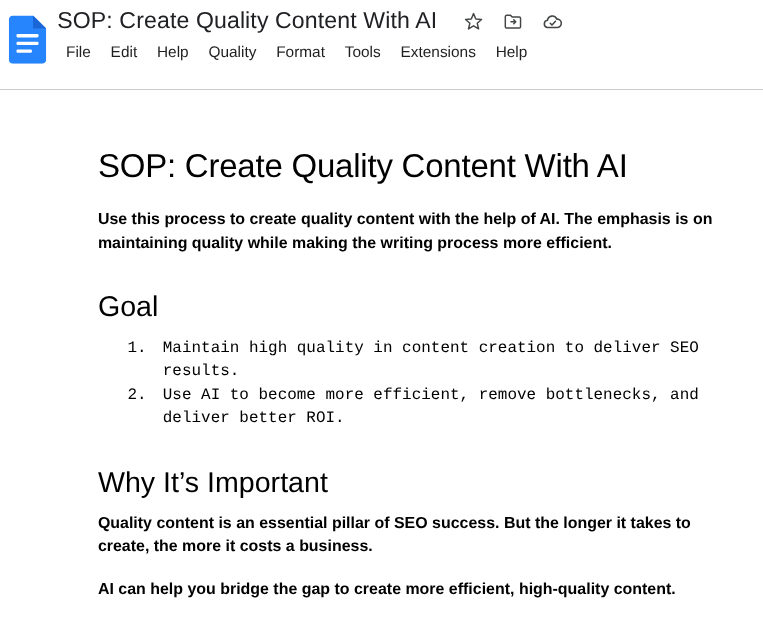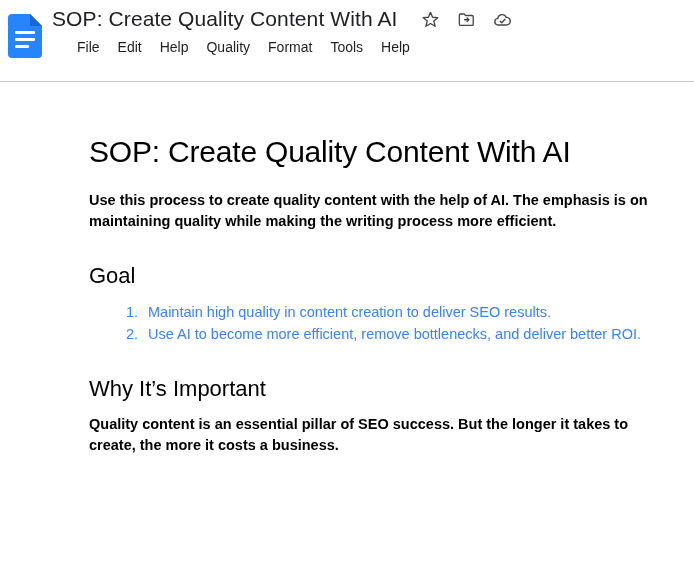--- a/index.html
+++ b/index.html
@@ -64,21 +64,21 @@
     margin-right: 12px;
     display: flex;
     align-items: center;
     justify-content: center;
     cursor: pointer;
   }
   .title-icon svg { display: block; }
 
   .menu-row {
     position: absolute;
-    left: 69px;
+    left: 52px;
     top: 34px;
     display: flex;
     align-items: center;
     height: 26px;
   }
   .menu-item {
     font-size: 14px;
     line-height: 26px;
     color: #1f1f1f;
     padding: 0 8px;
@@ -125,21 +125,21 @@
   .doc-h1 {
     font-size: 30px;
     font-weight: normal;
     line-height: 1.2;
     color: #000000;
     margin: 0 0 20px 0;
     letter-spacing: -0.2px;
   }
 
   .doc-h2 {
-    font-size: 22px;
+    font-size: 26px;
     font-weight: normal;
     line-height: 1.25;
     color: #000000;
     margin: 30px 0 12px 0;
   }
 
   .doc-p {
     font-size: 14.5px;
     line-height: 21px;
     color: #000000;
@@ -149,21 +149,22 @@
 
   .doc-p.gap-after {
     margin-bottom: 18px;
   }
 
   ol.doc-list {
     margin: 2px 0 0 0;
     padding-left: 53px;
     font-size: 14.5px;
     line-height: 21px;
-    color: #3b82f6;
+    color: #000000;
+    font-family: Liberation Mono, monospace;
   }
   ol.doc-list li {
     margin: 0 0 1px 0;
     padding-left: 6px;
   }
 </style>
 </head>
 <body>
 
 <div class="app-header">
@@ -207,20 +208,21 @@
     </span>
   </div>
 
   <div class="menu-row">
     <span class="menu-item">File</span>
     <span class="menu-item">Edit</span>
     <span class="menu-item">Help</span>
     <span class="menu-item">Quality</span>
     <span class="menu-item">Format</span>
     <span class="menu-item">Tools</span>
+    <span class="menu-item">Extensions</span>
     <span class="menu-item">Help</span>
   </div>
 
 </div>
 
 <div class="outline-toggle">
   <span>
     <svg width="17" height="17" viewBox="0 0 24 24" xmlns="http://www.w3.org/2000/svg">
       <circle cx="4" cy="6.5" r="1.3" fill="#444746"></circle>
       <circle cx="4" cy="12" r="1.3" fill="#444746"></circle>
@@ -244,15 +246,16 @@
 
     <ol class="doc-list">
       <li>Maintain high quality in content creation to deliver SEO results.</li>
       <li>Use AI to become more efficient, remove bottlenecks, and deliver better ROI.</li>
     </ol>
 
     <h2 class="doc-h2">Why It’s Important</h2>
 
     <p class="doc-p gap-after">Quality content is an essential pillar of SEO success. But the longer it takes to create, the more it costs a business.</p>
 
+    <p class="doc-p">AI can help you bridge the gap to create more efficient, high-quality content.</p>
 
   </div>
 </div>
 
 </body></html>

